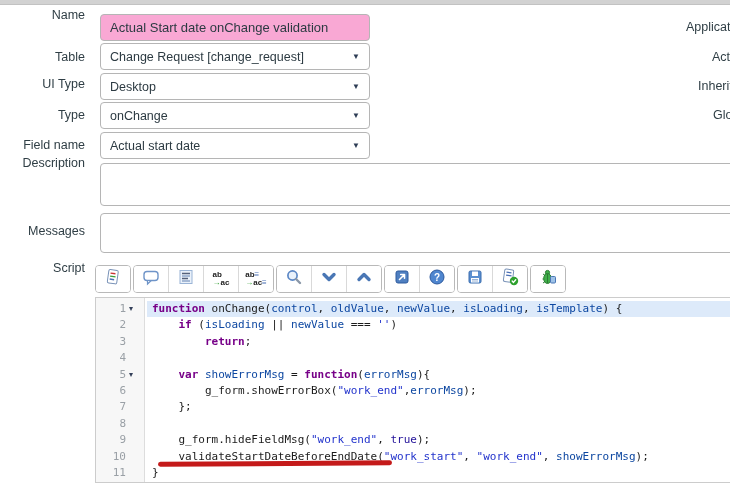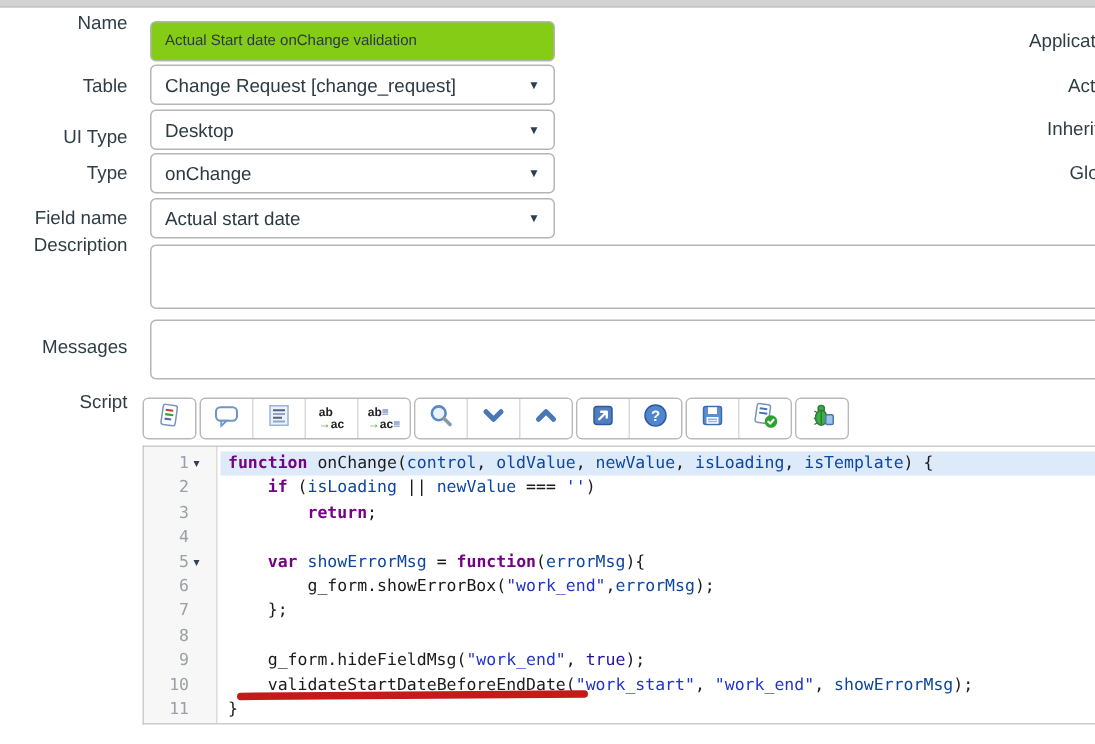--- a/index.html
+++ b/index.html
@@ -4,22 +4,22 @@
 <style>
   html,body{margin:0;padding:0;background:#fff;}
   #screen{position:relative;width:730px;height:496px;background:#fff;overflow:hidden;
           font-family:"Liberation Sans",sans-serif;}
   .topstrip{position:absolute;left:0;top:0;width:730px;height:4px;background:#d2d2d2;
             border-bottom:1px solid #c2c2c2;}
   .lbl{position:absolute;left:0;width:85px;text-align:right;font-size:12.5px;color:#2f3e45;
        line-height:16px;}
   .rlbl{position:absolute;font-size:12.5px;color:#2f3e45;white-space:nowrap;line-height:16px;}
   .tin{position:absolute;left:100px;width:270px;height:27px;border:1px solid #b5b5b5;
-       border-radius:4px;padding:0 9px;font-size:10px;color:#2c3a42;box-sizing:border-box;
-       font-family:"Liberation Sans",sans-serif;background:#84cc16;}
+       border-radius:4px;padding:0 9px;font-size:13px;color:#2c3a42;box-sizing:border-box;
+       font-family:"Liberation Sans",sans-serif;background:#f9a8d4;}
   .sel{position:absolute;left:100px;width:270px;height:27px;border:1px solid #b5b5b5;
        border-radius:4px;background:#fff;box-sizing:border-box;display:flex;align-items:center;
        padding:0 24px 0 9px;font-size:12.5px;color:#2c3a42;cursor:pointer;}
   .sel .tri{position:absolute;right:9px;font-size:8px;color:#2e3d55;line-height:27px;}
   .ta{position:absolute;left:100px;width:648px;border:1px solid #b5b5b5;border-radius:4px;
       background:#fff;resize:none;box-sizing:border-box;font-family:"Liberation Sans",sans-serif;}
   
   #toolbar{position:absolute;left:95px;top:265px;display:flex;gap:2px;}
   .tgroup{display:flex;border:1px solid #b9b9b9;border-radius:4px;background:#fff;overflow:hidden;}
   .tbtn{width:34px;height:26px;display:flex;align-items:center;justify-content:center;
@@ -52,21 +52,21 @@
                  border-radius:3px;transform:rotate(-0.4deg);z-index:3;}
 </style>
 </head>
 <body>
 
 <div id="screen">
   <div class="topstrip"></div>
 
   <div class="lbl" style="top:7px">Name</div>
   <div class="lbl" style="top:49px">Table</div>
-  <div class="lbl" style="top:83px">UI Type</div>
+  <div class="lbl" style="top:76px">UI Type</div>
   <div class="lbl" style="top:107px">Type</div>
   <div class="lbl" style="top:137px">Field name</div>
   <div class="lbl" style="top:155px">Description</div>
   <div class="lbl" style="top:223px">Messages</div>
   <div class="lbl" style="top:260px">Script</div>
 
   <div class="rlbl" style="left:686px;top:19px">Application</div>
   <div class="rlbl" style="left:712px;top:49px">Active</div>
   <div class="rlbl" style="left:698px;top:78px">Inherited</div>
   <div class="rlbl" style="left:713px;top:107px">Global</div>

